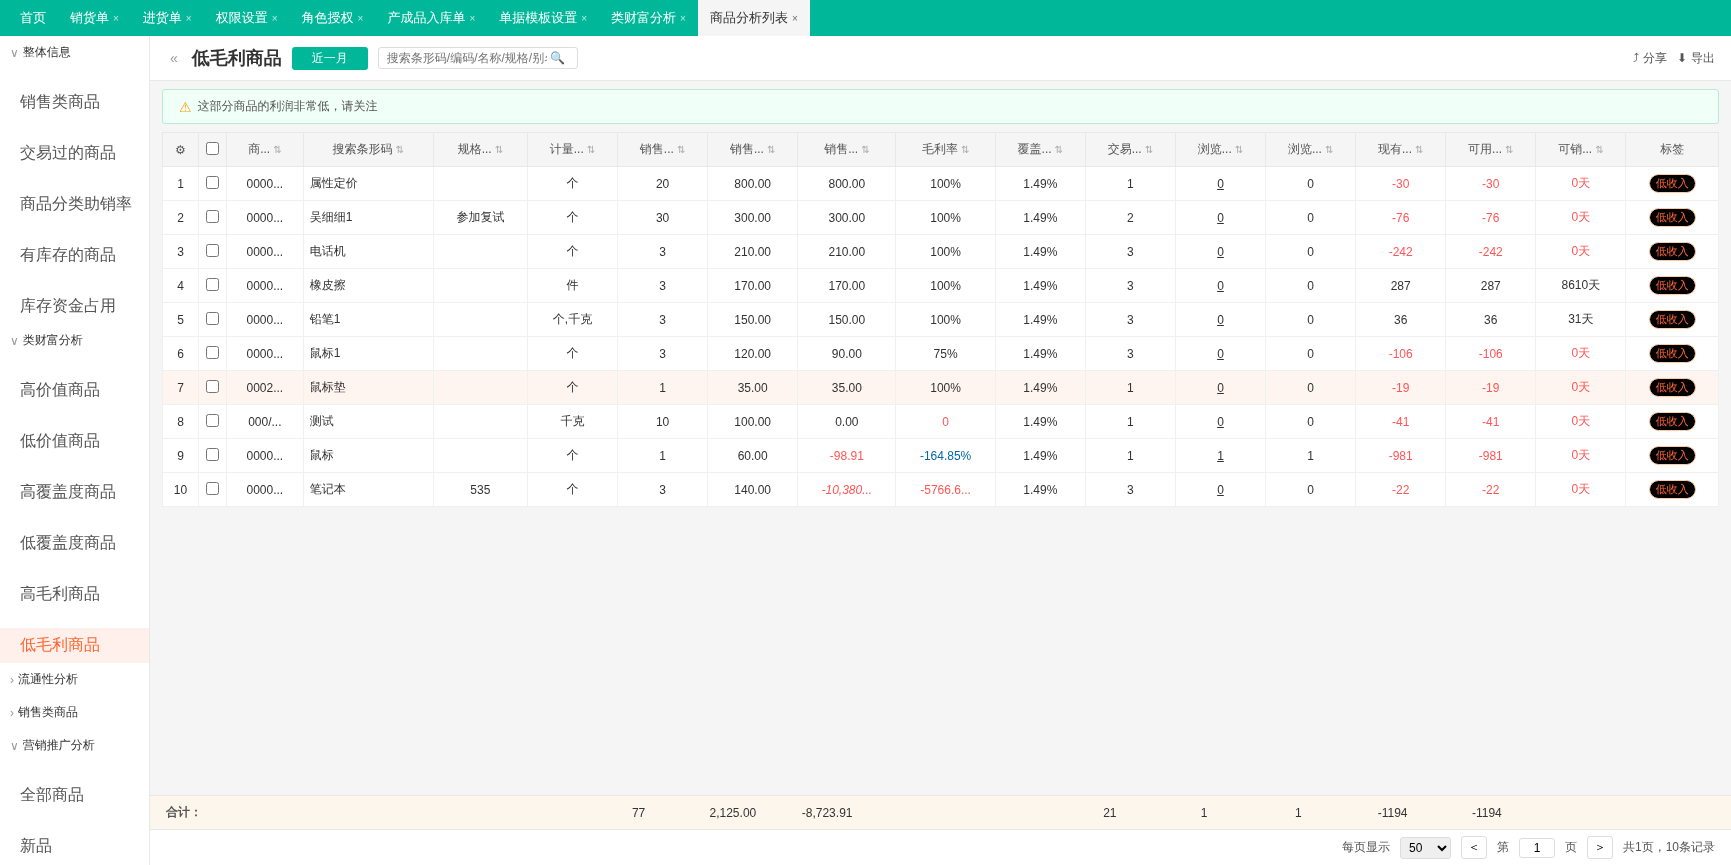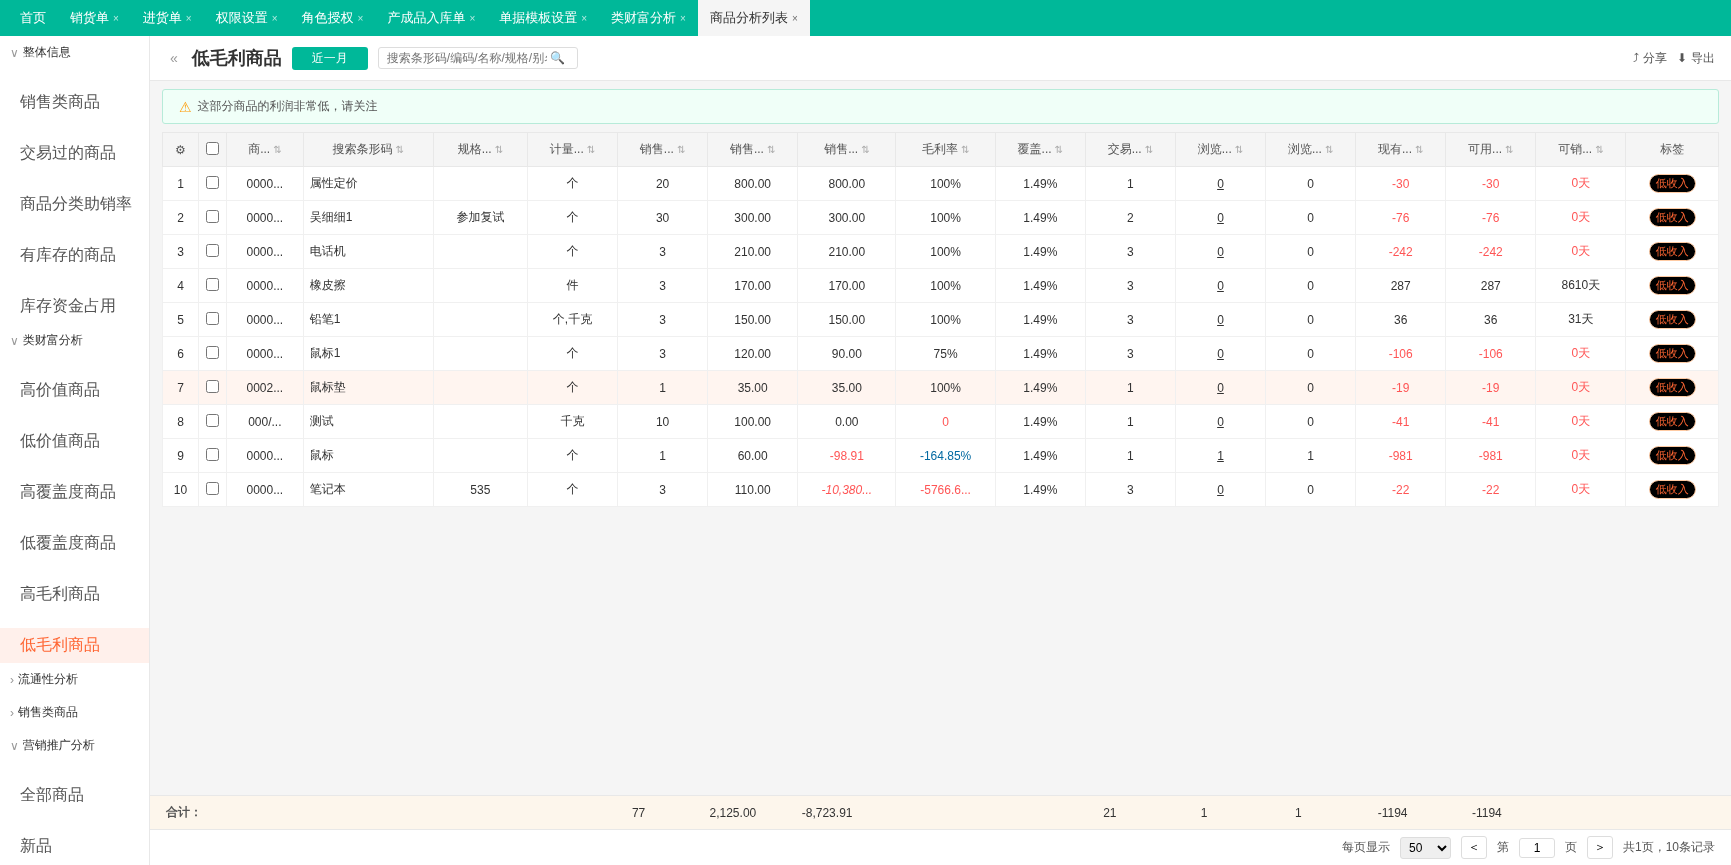--- a/index.html
+++ b/index.html
@@ -655,21 +655,21 @@
       <td><span class="badge badge-orange">低收入</span></td>
     </tr>
             <tr>
       <td>10</td>
       <td><input type="checkbox" style=""></td>
       <td>0000...</td>
       <td class="text-left">笔记本</td>
       <td>535</td>
       <td>个</td>
       <td>3</td>
-      <td>110.00</td>
+      <td>140.00</td>
       <td style="color:#f55;font-style:italic;">-10,380...</td>
       <td style="color:#f55;">-5766.6...</td>
       <td>1.49%</td>
       <td>3</td>
       <td><span class="link-underline">0</span></td>
       <td>0</td>
       <td style="color:#f55;">-22</td>
       <td style="color:#f55;">-22</td>
       <td style="color:#f55;">0天</td>
       <td><span class="badge badge-orange">低收入</span></td>

